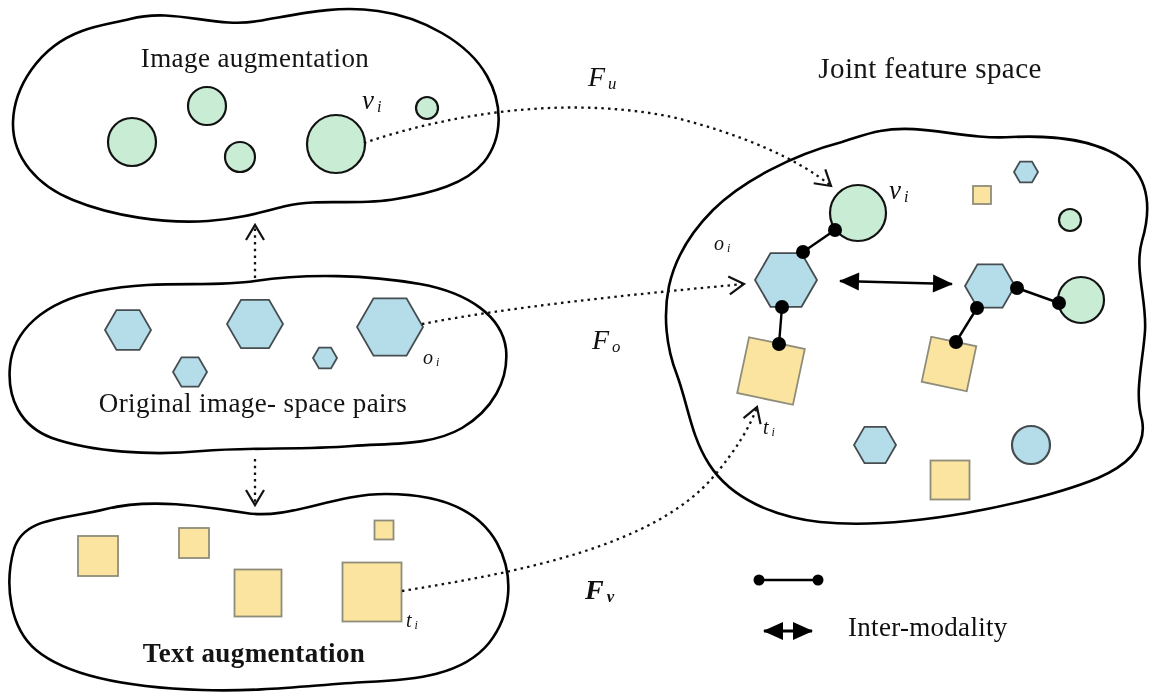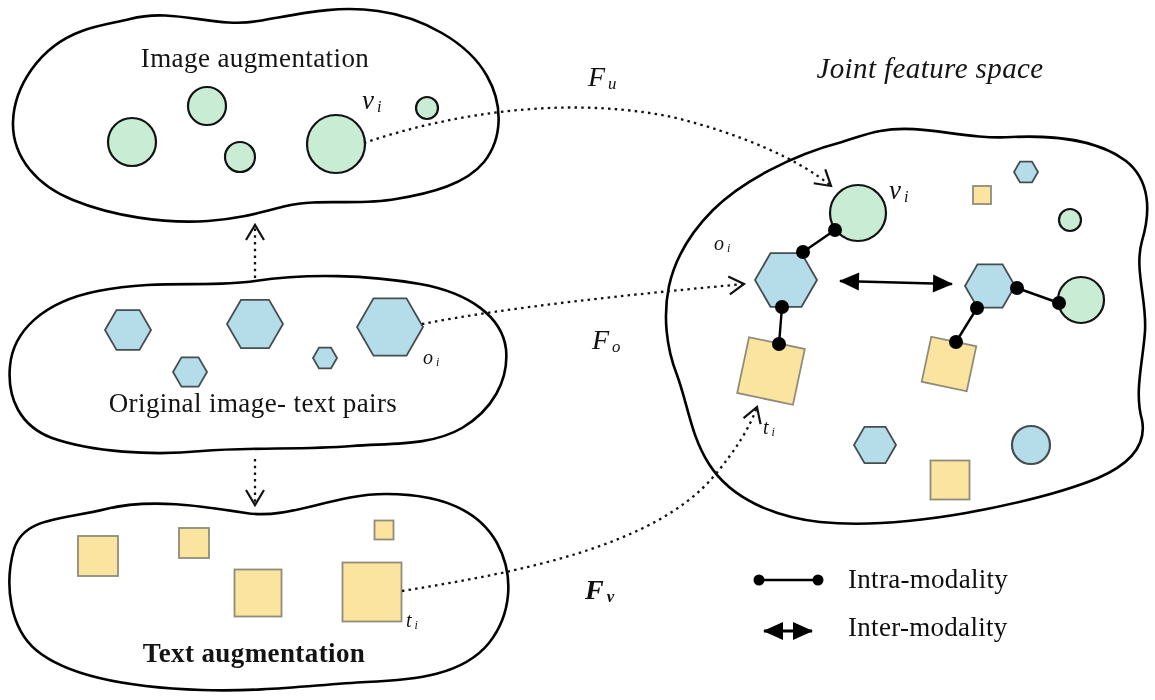--- a/index.html
+++ b/index.html
@@ -5,21 +5,21 @@
   html,body{margin:0;padding:0;background:#ffffff;}
   .canvas{
     position:relative;width:1155px;height:700px;background:#ffffff;
     font-family:"Liberation Serif", serif;overflow:hidden;
   }
   .canvas svg{position:absolute;left:0;top:0;}
   .title{
     position:absolute;text-align:center;font-size:27px;color:#141414;
     letter-spacing:0.4px;white-space:nowrap;
   }
-  .title.joint{font-size:29px;font-style:italic;}
+  .title.joint{font-size:29px;}
   .lbl{
     position:absolute;font-style:italic;font-size:20px;color:#101010;
     white-space:nowrap;line-height:1.1;
   }
   .lbl .sub{font-size:0.6em;position:relative;top:0.2em;margin-left:3px;}
   .lbl.fn{font-size:28px;}
   .legend-label{
     position:absolute;font-size:27px;color:#0e0e0e;letter-spacing:0.3px;
     white-space:nowrap;
   }
@@ -115,21 +115,21 @@
 
     <g>
       <line x1="759" y1="580" x2="818" y2="580" stroke="#000000" stroke-width="2.4"></line>
       <circle cx="759" cy="580" r="5.5" fill="#000000"></circle>
       <circle cx="818" cy="580" r="5.5" fill="#000000"></circle>
       <line x1="764" y1="631" x2="812" y2="631" stroke="#000000" stroke-width="3" marker-start="url(#solidArrow)" marker-end="url(#solidArrow)"></line>
     </g>
   </svg>
 
   <div class="title" style="left:95px;top:35px;width:320px;margin-top:8px;">Image augmentation</div>
-  <div class="title" style="left:73px;top:388px;width:360px;">Original image- text pairs</div>
+  <div class="title" style="left:73px;top:388px;width:360px;">Original image- space pairs</div>
   <div class="title" style="left:94px;top:638px;width:320px;font-weight:bold;">Text augmentation</div>
   <div class="title joint" style="left:770px;top:52px;width:320px;">Joint feature space</div>
 
   <div class="lbl" style="left:362px;top:86px;font-size:27px;">
     <span>v</span><span class="sub">i</span>
   </div>
   <div class="lbl" style="left:423px;top:346px;">
     <span>o</span><span class="sub">i</span>
   </div>
   <div class="lbl" style="left:406px;top:609px;">
@@ -148,16 +148,15 @@
   <div class="lbl fn" style="left:588px;top:62px;">
     <span>F</span><span class="sub">u</span>
   </div>
   <div class="lbl fn" style="left:592px;top:325px;">
     <span>F</span><span class="sub">o</span>
   </div>
   <div class="lbl fn" style="left:585px;top:575px;font-weight:bold;">
     <span>F</span><span class="sub">v</span>
   </div>
 
-  <div class="legend-label" style="left:848px;top:564px;">Intra-modality</div>
   <div class="legend-label" style="left:848px;top:612px;">Inter-modality</div>
 
 </div>
 
 </body></html>

